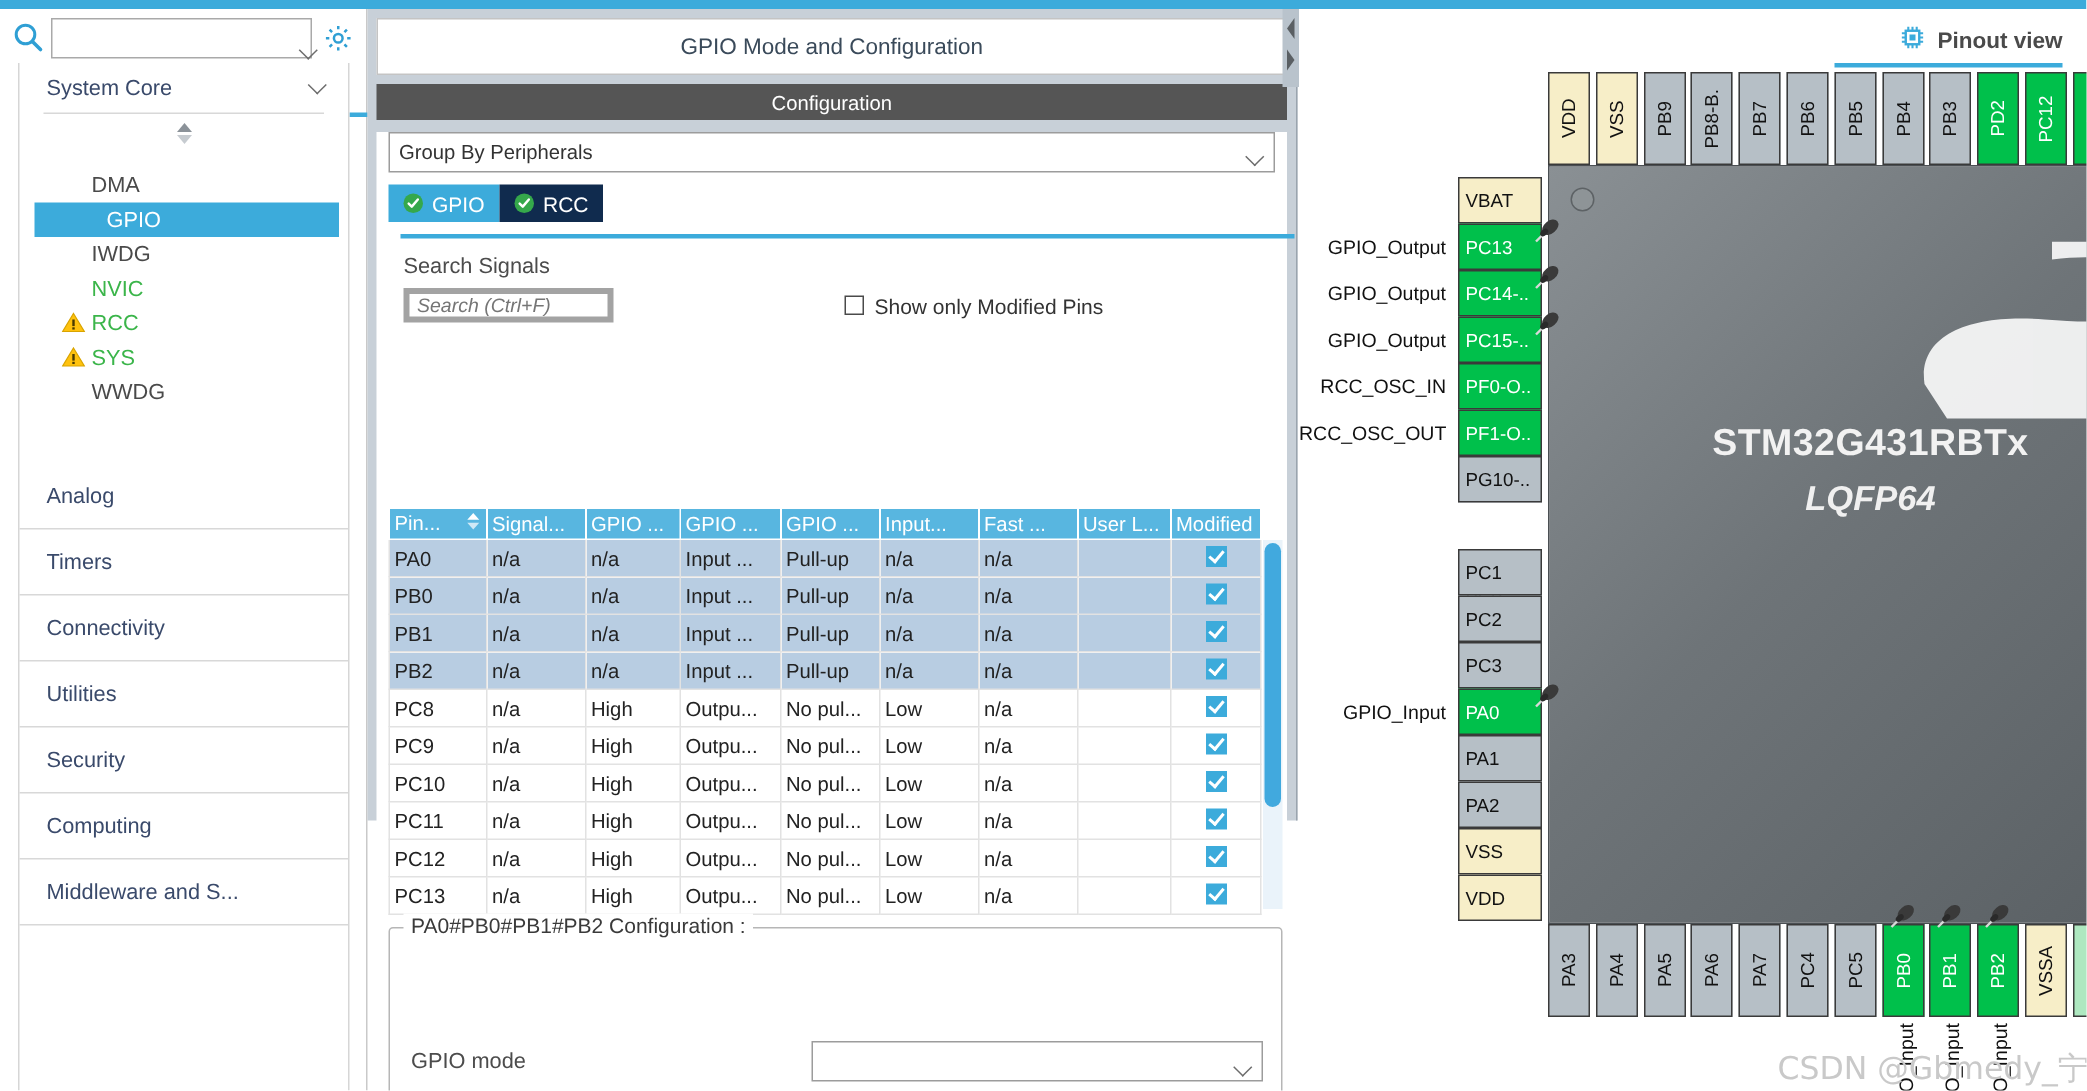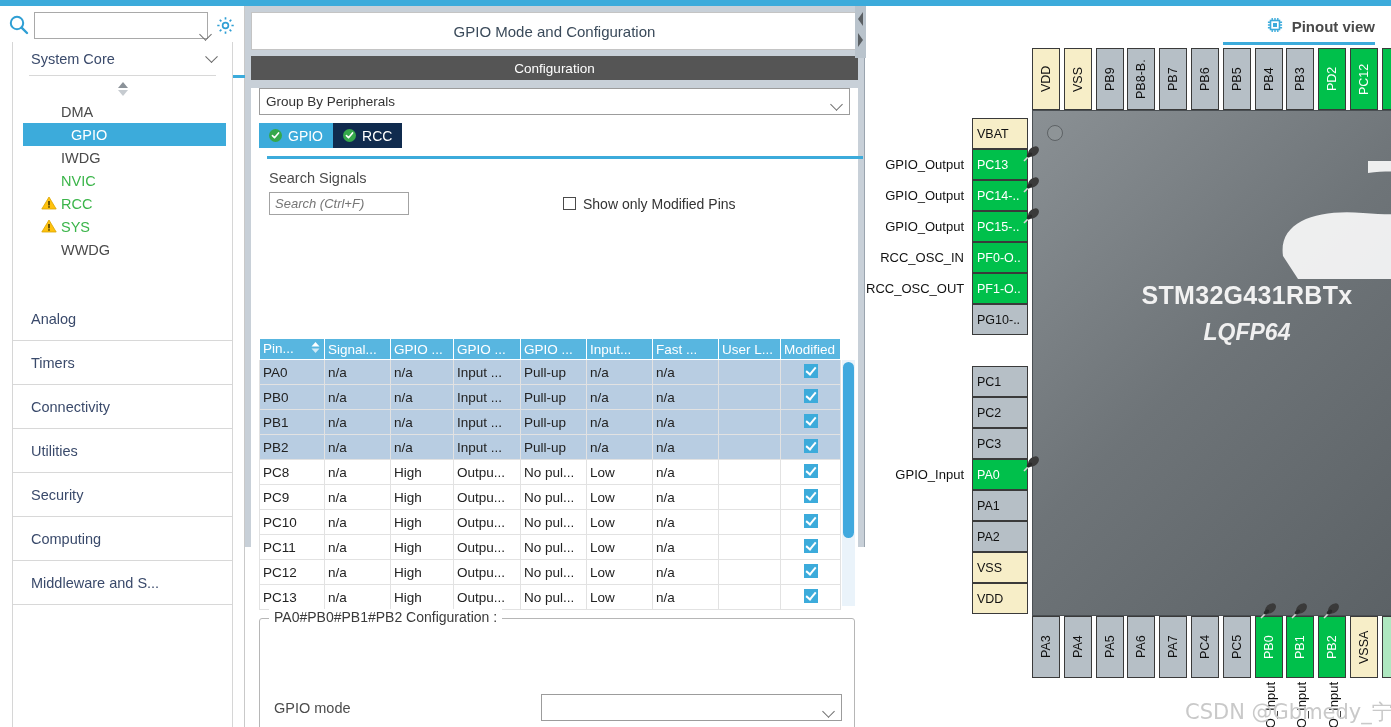--- a/index.html
+++ b/index.html
@@ -51,21 +51,21 @@
   .group-head {
     display:flex; align-items:center; justify-content:space-between;
     padding:9px 16px 8px 18px; font-size:14.5px; color:#3a4a6b;
   }
   .group-head .chev-d { width:9px; height:9px; border-right:1.6px solid #6c6c6c; border-bottom:1.6px solid #6c6c6c; transform:rotate(45deg) translate(-2px,-2px); }
   .group-rule { height:1px; background:#d8d8d8; margin:0 16px; }
 
   .sort-arrows { display:flex; justify-content:center; padding:4px 0 2px 0; }
   .sort-arrows svg { display:block; }
 
-  .periph-list { padding:0 0 6px 0; }
+  .periph-list { padding:0 0 6px 0;margin-top:12px; }
   .periph-item {
     display:flex; align-items:center; height:23px; padding-left:48px; font-size:14.5px;
     color:#4a4a4a; position:relative;
   }
   .periph-item.sel { background:#3cabdb; color:#ffffff; padding-left:48px; margin:0 6px 0 10px; }
   .periph-item.green { color:#3bb54a; }
   .periph-item .warn { position:absolute; left:28px; top:4px; }
 
   .cat-group { border-bottom:1px solid #d8d8d8; }
   .cat-row {
@@ -101,21 +101,21 @@
     display:flex; align-items:center; gap:6px; height:25px; padding:0 10px;
     font-size:14px; color:#ffffff; background:#3cabdb;
   }
   .ptab.dark { background:#102b4e; }
   .ptabs-underline { position:absolute; left:8px; top:33px; width:596px; height:3px; background:#3cabdb; }
   .ok-dot { width:13px; height:13px; border-radius:50%; background:#35a84b; display:inline-flex; align-items:center; justify-content:center; }
 
   .signals-label { margin:22px 0 0 18px; font-size:14.5px; color:#4c4c4c; }
   .search-sig-row { display:flex; align-items:center; margin:6px 0 0 18px; }
   .search-sig {
-    width:140px; height:23px; border:1px solid #a3a3a3; background:#fff;
+    width:140px; height:23px; border:4px solid #a3a3a3; background:#fff;
     font-size:13px; color:#9a9a9a; font-style:italic; padding:0 5px;
     font-family:"Liberation Sans", sans-serif; outline:none;
   }
   .modified-chk { margin-left:154px; display:flex; align-items:center; gap:7px; font-size:14px; color:#333; }
   .chk-box { width:13px; height:13px; border:1.4px solid #4a4a4a; background:#fff; display:inline-block; }
 
   
   .tbl-wrap { position:absolute; left:8px; top:250px; width:596px; height:268px; }
   table.pins { border-collapse:collapse; width:581px; table-layout:fixed; font-size:13.5px; }
   table.pins th {

